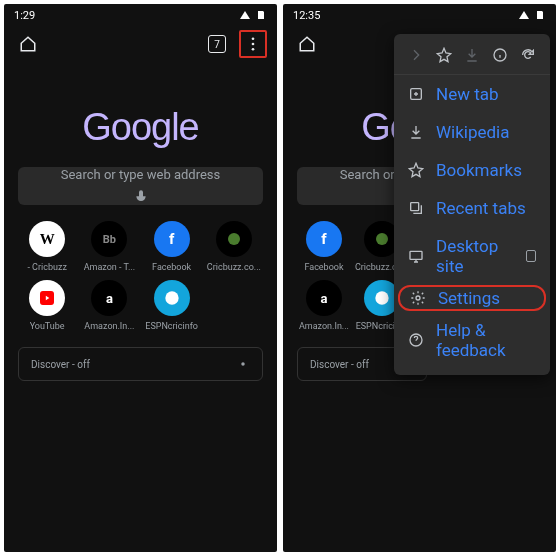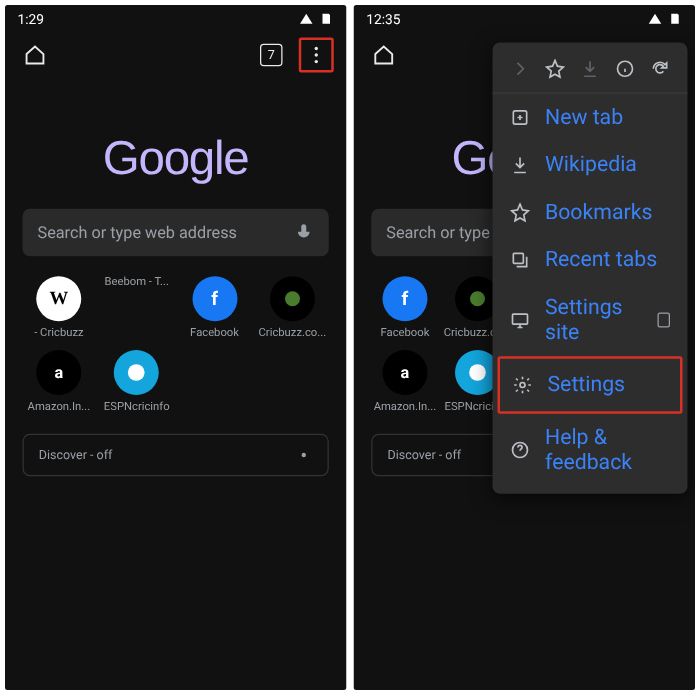--- a/index.html
+++ b/index.html
@@ -70,20 +70,21 @@
   .search-box {
     margin: 0 14px;
     background: #2a2a2a;
     border-radius: 6px;
     height: 38px;
     display: flex;
     align-items: center;
     padding: 0 12px;
     color: #9aa0a6;
     font-size: 13px;
+    flex-direction: column;
   }
   .search-box-text { flex: 1; }
   .search-box svg { width: 16px; height: 16px; fill: #9aa0a6; }
   .shortcuts {
     display: grid;
     grid-template-columns: repeat(4, 1fr);
     gap: 8px 4px;
     padding: 16px 14px 12px;
   }
   .shortcut {
@@ -157,23 +158,23 @@
   }
   .menu-item .micon { width: 16px; }
   .menu-check {
     width: 12px; height: 12px;
     border: 1.5px solid #9aa0a6;
     border-radius: 2px;
     margin-left: auto;
   }
   .menu-item.highlight {
     border: 2px solid #d93025;
-    border-radius: 2px;
+    border-radius: 12px;
     margin: 0 4px;
-    padding: 11px 10px;
+    padding: 1px 10px;
   }
 
   .si-w { background:#fff; color:#000; font-family:serif; }
   .si-bb { background:#000; color:#888; font-size:11px; }
   .si-fb { background:#1877f2; color:#fff; }
   .si-cb { background:#000; }
   .si-yt { background:#fff; }
   .si-am { background:#000; color:#fff; font-size:13px; }
   .si-es { background:#13a5dc; }
   .si-ts { background:#333; }
@@ -217,33 +218,43 @@
     <svg viewBox="0 0 24 24">
         <path d="M12 2a3 3 0 013 3v6a3 3 0 01-6 0V5a3 3 0 013-3zm7 9a7 7 0 01-14 0M12 18v4"></path>
       </svg>
   </div>
   <div class="shortcuts">
       <div class="shortcut">
         <div class="shortcut-icon si-w">W</div>
         <div class="shortcut-label">- Cricbuzz</div>
       </div>
       <div class="shortcut">
-        <div class="shortcut-label">Beebom - T...</div>
+        <div class="shortcut-icon si-bb">Bb</div>
+        <div class="shortcut-label">Amazon - T...</div>
       </div>
       <div class="shortcut">
         <div class="shortcut-icon si-fb">f</div>
         <div class="shortcut-label">Facebook</div>
       </div>
       <div class="shortcut">
         <div class="shortcut-icon si-cb">
           <svg width="18" height="18" viewBox="0 0 24 24">
             <circle cx="12" cy="12" r="8" fill="#4a7c2e"></circle>
           </svg>
         </div>
         <div class="shortcut-label">Cricbuzz.co...</div>
+      </div>
+      <div class="shortcut">
+        <div class="shortcut-icon si-yt">
+          <svg width="18" height="14" viewBox="0 0 24 24">
+            <rect width="24" height="24" rx="5" fill="#f00"></rect>
+            <path d="M10 8l6 4-6 4z" fill="#fff"></path>
+          </svg>
+        </div>
+        <div class="shortcut-label">YouTube</div>
       </div>
       <div class="shortcut">
         <div class="shortcut-icon si-am">a</div>
         <div class="shortcut-label">Amazon.In...</div>
       </div>
       <div class="shortcut">
         <div class="shortcut-icon si-es">
           <svg width="16" height="16" viewBox="0 0 24 24">
             <circle cx="12" cy="12" r="10" fill="#fff"></circle>
           </svg>
@@ -378,21 +389,21 @@
           </span>
           <span>Recent tabs</span>
         </div>
         <div class="menu-item">
           <span class="micon">
             <svg viewBox="0 0 24 24">
               <rect x="3" y="5" width="18" height="12" rx="1"></rect>
               <path d="M9 21h6M12 17v4"></path>
             </svg>
           </span>
-          <span>Settings site</span>
+          <span>Desktop site</span>
           <span class="menu-check"></span>
         </div>
         <div class="menu-item highlight">
           <span class="micon">
             <svg viewBox="0 0 24 24">
               <circle cx="12" cy="12" r="3"></circle>
               <path d="M12 2v3M12 19v3M4.2 4.2l2.1 2.1M17.7 17.7l2.1 2.1M2 12h3M19 12h3M4.2 19.8l2.1-2.1M17.7 6.3l2.1-2.1"></path>
             </svg>
           </span>
           <span>Settings</span>

